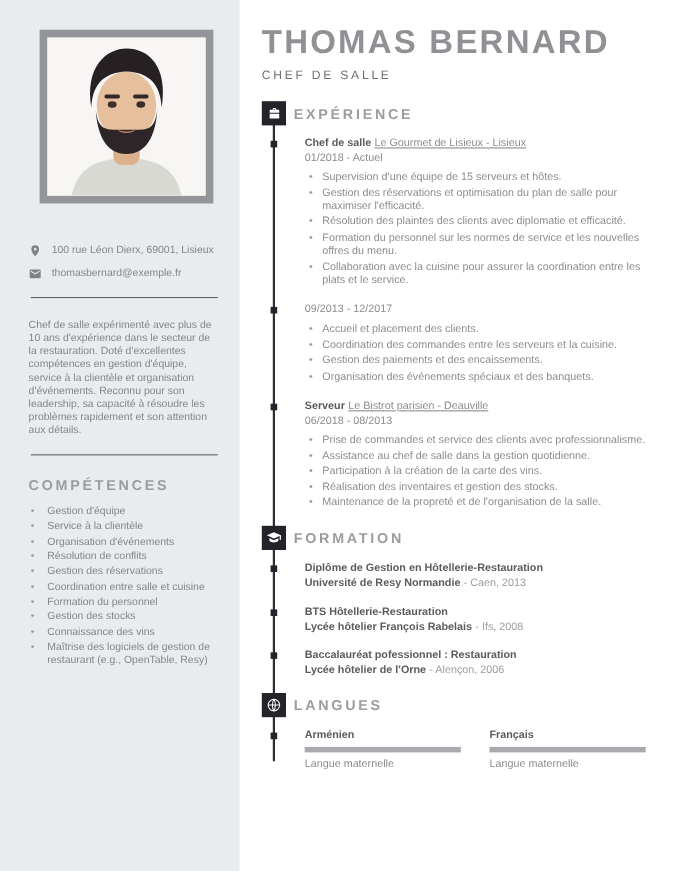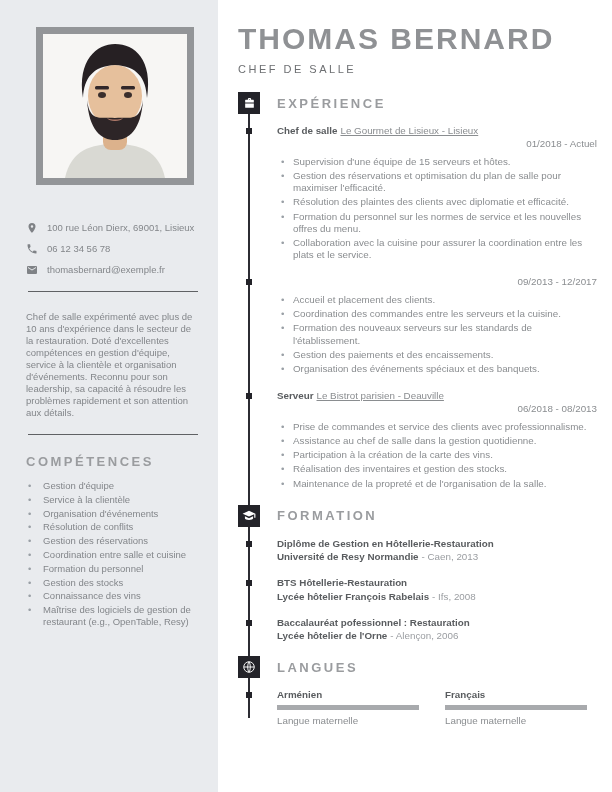--- a/index.html
+++ b/index.html
@@ -29,31 +29,31 @@
   .comp-list li::before { content:"•"; position:absolute; left:2px; top:0; color:#9aa0a6; }
 
   
   .main { flex:1; box-sizing:border-box; padding:24px 30px 0 20px; background:#ffffff; }
   .name { font-size:30px; font-weight:bold; letter-spacing:2px; color:#8f9194; line-height:1; white-space:nowrap; }
   .subtitle { margin-top:9px; font-size:11px; letter-spacing:2.5px; color:#6d6f72; }
 
   .timeline { position:relative; margin-top:17px; }
   .timeline-line { position:absolute; left:10px; top:12px; bottom:8px; width:2px; background:#2c2c33; }
 
-  .section-header { display:flex; align-items:center; gap:17px; position:relative; margin-bottom:11px; }
+  .section-header { display:flex; align-items:center; gap:7px; position:relative; margin-bottom:11px; }
   .icon-sq { width:22px; height:22px; background:#232329; display:flex; align-items:center; justify-content:center; flex:0 0 auto; }
   .section-title { font-size:13px; font-weight:bold; letter-spacing:2.5px; color:#9a9c9f; }
 
   .section-body { margin:0 0 8px 39px; }
   .entry { position:relative; margin-bottom:15px; }
   .entry::before { content:""; position:absolute; left:-31px; top:3px; width:6px; height:6px; background:#232329; }
   .entry-title-line { font-size:9.8px; color:#8a8d90; }
   .etitle { font-weight:bold; color:#595c5f; }
   .company { margin-left:3px;text-decoration:underline; }
-  .dates { font-size:9.8px; color:#8a8d90; margin-top:2px;text-align:right; }
+  .dates { font-size:9.8px; color:#8a8d90; margin-top:2px; }
   .bullets { margin:7px 0 0 0; padding:0 0 0 16px; list-style:none; }
   .bullets li { position:relative; font-size:9.8px; line-height:1.24; color:#8a8d90; margin-bottom:2px; }
   .bullets li::before { content:"•"; position:absolute; left:-12px; color:#9aa0a6; }
 
   .edu { position:relative; margin-bottom:13px; }
   .edu::before { content:""; position:absolute; left:-31px; top:3px; width:6px; height:6px; background:#232329; }
   .edu-degree { font-size:9.8px; font-weight:bold; color:#595c5f; line-height:1.3; }
   .edu-school-line { font-size:9.8px; margin-top:1px; line-height:1.3; }
   .edu-school { font-weight:bold; color:#595c5f; }
   .edu-detail { color:#9a9da1; margin-left:3px; }
@@ -90,26 +90,20 @@
 
     <div class="contact">
       <div class="contact-row">
         <svg class="cicon" viewBox="0 0 24 24">
           <path fill="#7f8286" d="M12 2a7 7 0 0 0-7 7c0 5.25 7 13 7 13s7-7.75 7-13a7 7 0 0 0-7-7zm0 9.5A2.5 2.5 0 1 1 12 6.5a2.5 2.5 0 0 1 0 5z"></path>
         </svg>
         <div class="ctext">100 rue Léon Dierx, 69001, Lisieux</div>
       </div>
       <div class="contact-row">
         <svg class="cicon" viewBox="0 0 24 24">
-          <path fill="#7f8286" d="M6.62 10.79a15.05 15.05 0 0 0 6.59 6.59l2.2-2.2a1 1 0 0 1 1.02-.24c1.12.37 2.33.57 3.57.57a1 1 0 0 1 1 1V20a1 1 0 0 1-1 1C10.85 21 3 13.15 3 3.5a1 1 0 0 1 1-1H7.5a1 1 0 0 1 1 1c0 1.25.2 2.45.57 3.57a1 1 0 0 1-.25 1.02l-2.2 2.2z"></path>
-        </svg>
-        <div class="ctext">06 12 34 56 78</div>
-      </div>
-      <div class="contact-row">
-        <svg class="cicon" viewBox="0 0 24 24">
           <path fill="#7f8286" d="M20 4H4a2 2 0 0 0-2 2v12a2 2 0 0 0 2 2h16a2 2 0 0 0 2-2V6a2 2 0 0 0-2-2zm0 4-8 5-8-5V6l8 5 8-5v2z"></path>
         </svg>
         <div class="ctext">thomasbernard@exemple.fr</div>
       </div>
     </div>
 
     <div class="sdivider"></div>
 
     <div class="profile-text">Chef de salle expérimenté avec plus de 10 ans d'expérience dans le secteur de la restauration. Doté d'excellentes compétences en gestion d'équipe, service à la clientèle et organisation d'événements. Reconnu pour son leadership, sa capacité à résoudre les problèmes rapidement et son attention aux détails.</div>
 
@@ -160,21 +154,20 @@
             <li>Formation du personnel sur les normes de service et les nouvelles offres du menu.</li>
             <li>Collaboration avec la cuisine pour assurer la coordination entre les plats et le service.</li>
           </ul>
         </div>
 
         <div class="entry">
           <div class="dates">09/2013 - 12/2017</div>
           <ul class="bullets">
             <li>Accueil et placement des clients.</li>
             <li>Coordination des commandes entre les serveurs et la cuisine.</li>
-            <li>Formation des nouveaux serveurs sur les standards de l'établissement.</li>
             <li>Gestion des paiements et des encaissements.</li>
             <li>Organisation des événements spéciaux et des banquets.</li>
           </ul>
         </div>
 
         <div class="entry">
           <div class="entry-title-line">
             <span class="etitle">Serveur</span><span class="company">Le Bistrot parisien - Deauville</span>
           </div>
           <div class="dates">06/2018 - 08/2013</div>

